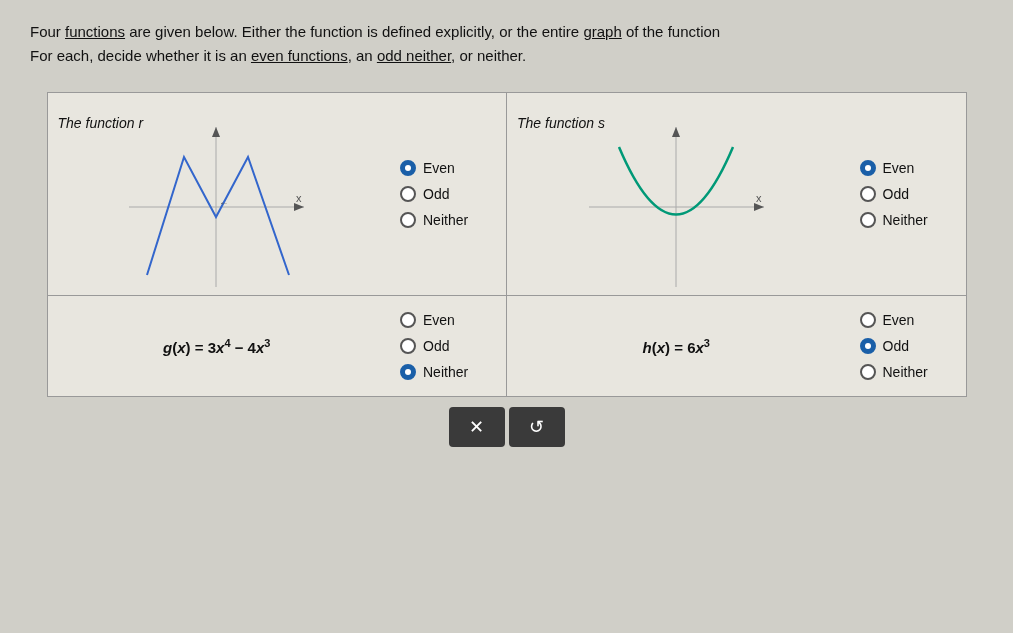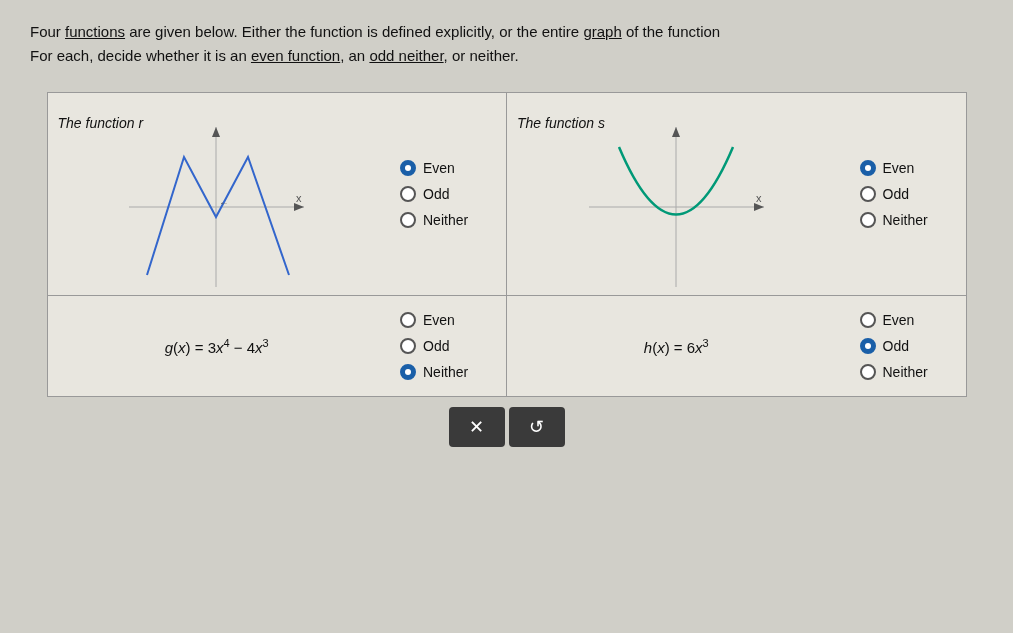--- a/index.html
+++ b/index.html
@@ -109,20 +109,21 @@
       align-items: center;
       justify-content: center;
       padding: 18px 10px;
       font-size: 15px;
       background: #e8e6df;
       min-height: 100px;
     }
     .formula-text {
       font-size: 15px;
       color: #111;
+      font-weight: bold;
     }
     sup { font-size: 11px; }
     .bottom-buttons {
       display: flex;
       justify-content: center;
       gap: 4px;
       margin-top: 10px;
       padding-bottom: 8px;
     }
     .action-btn {
@@ -137,21 +138,21 @@
       display: flex;
       align-items: center;
       justify-content: center;
     }
   </style>
 </head>
 <body>
 
 <div class="intro">
   <span>Four <u>functions</u> are given below. Either the function is defined explicitly, or the entire <u>graph</u> of the function</span><br>
-  <span>For each, decide whether it is an <u>even function</u>, an <u>odd neither</u>, or neither.</span>
+  <span>For each, decide whether it is an <u>even functions</u>, an <u>odd neither</u>, or neither.</span>
 </div>
 
 <table class="main-table">
   <tbody>
 
     <tr>
 
       <td>
         <div class="cell-inner">
           <div class="graph-area">

